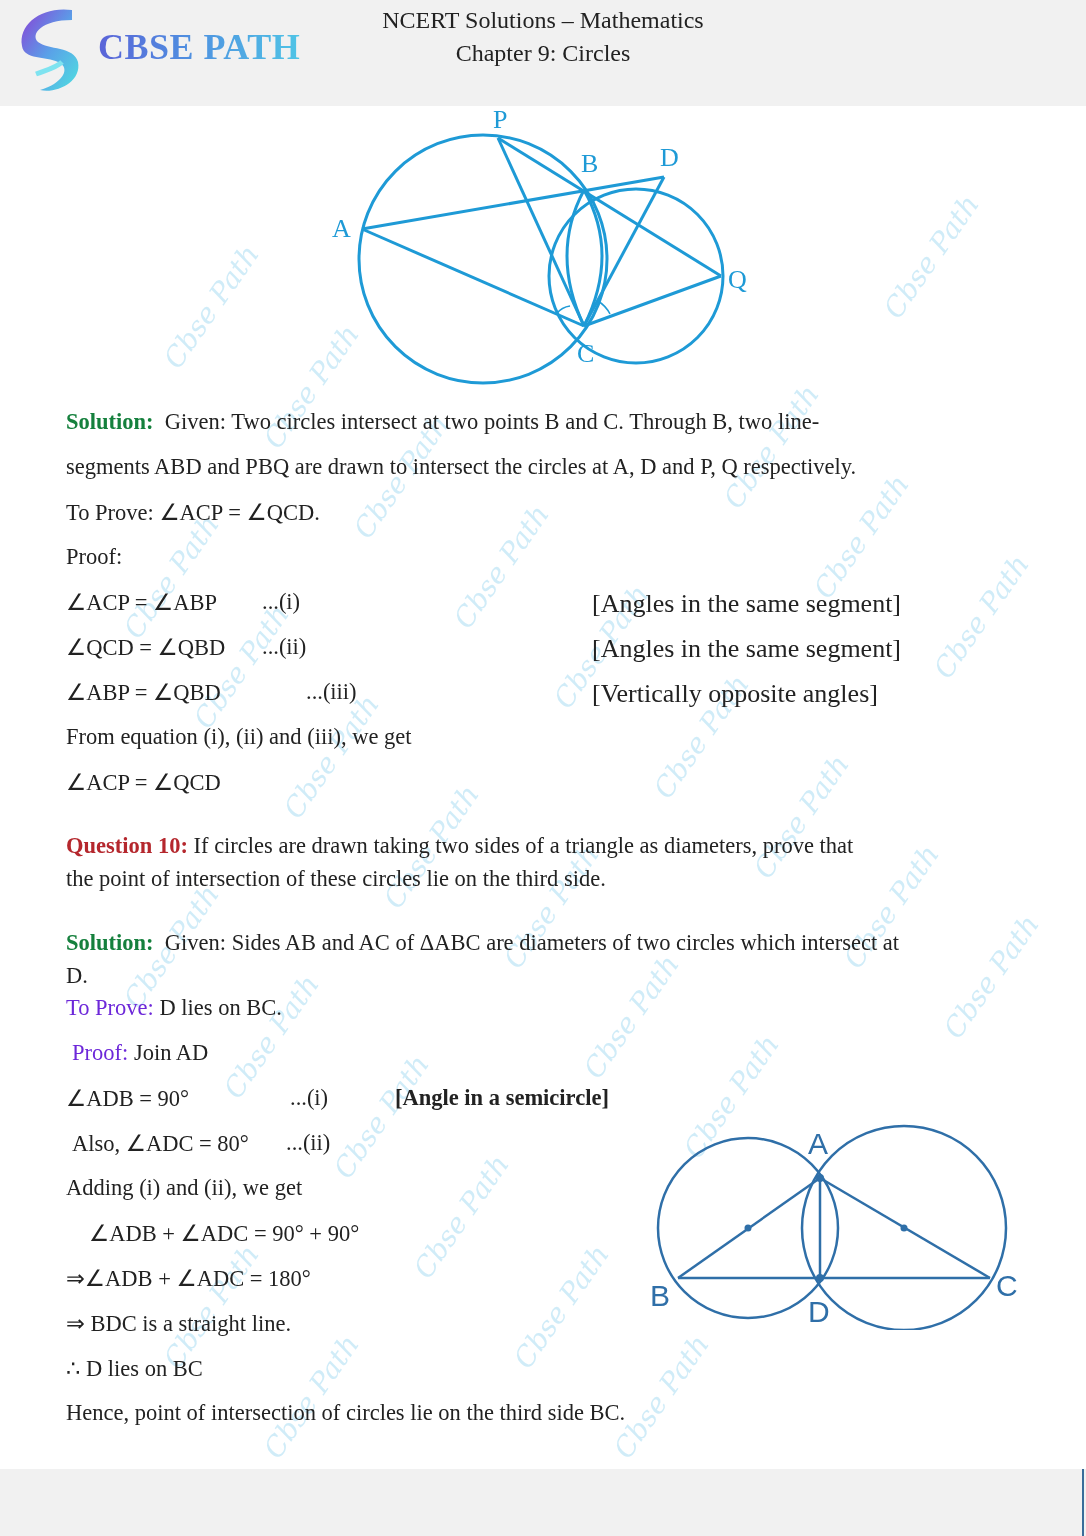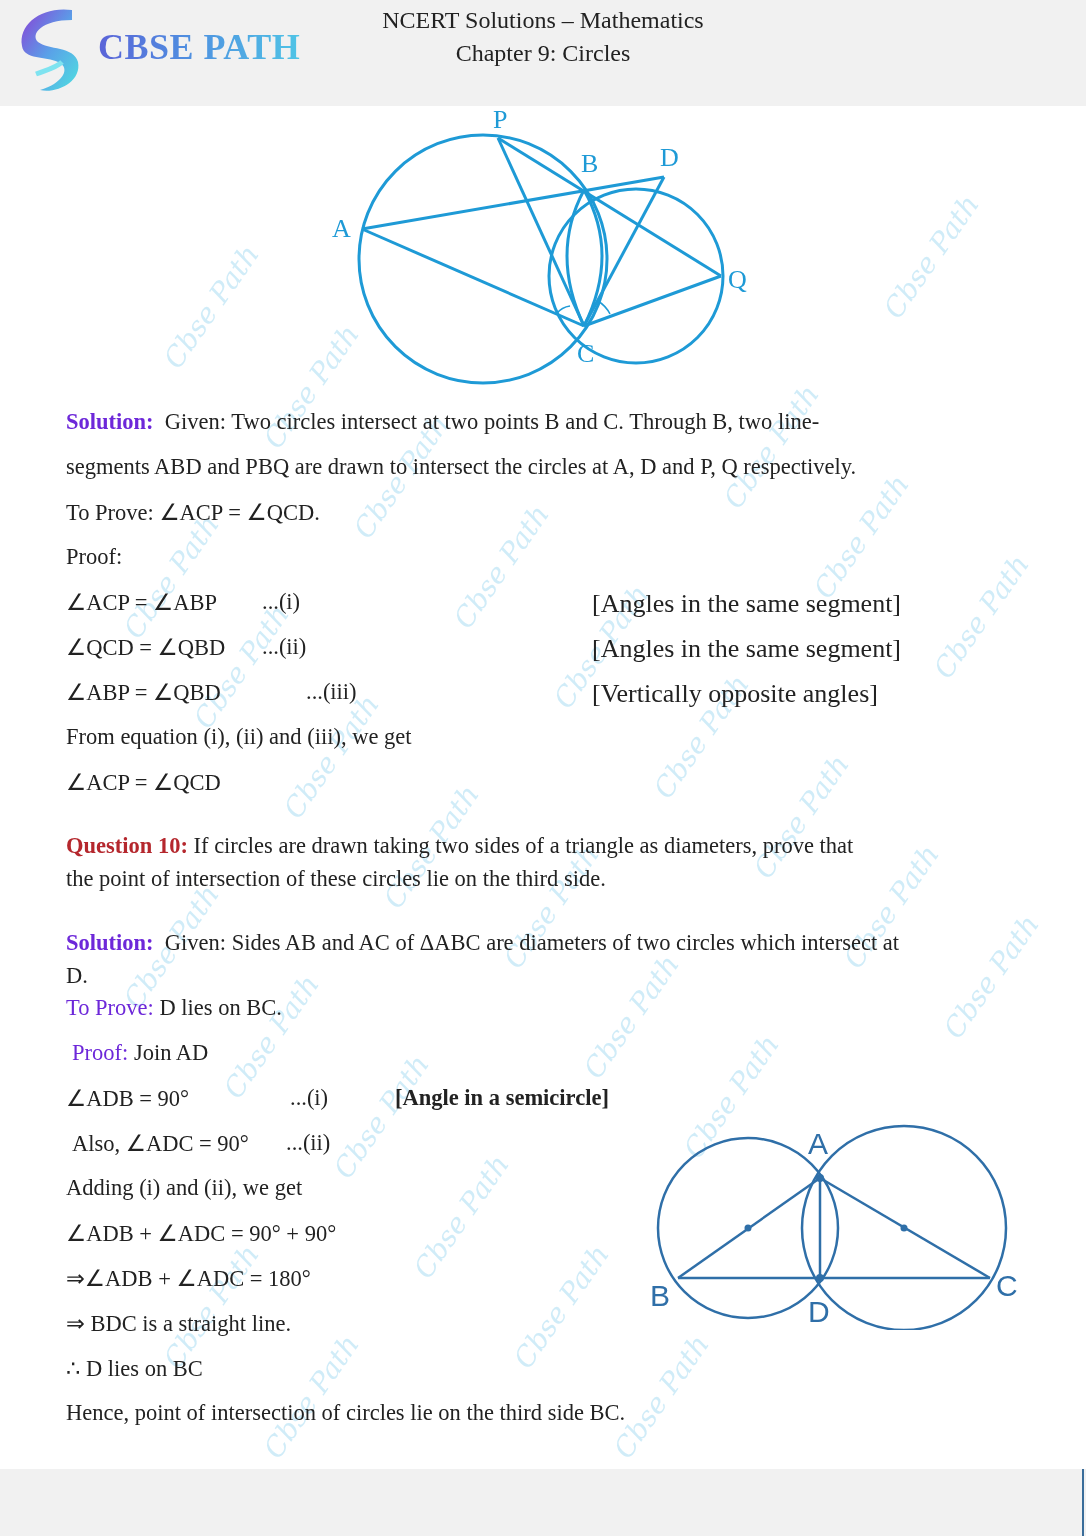--- a/index.html
+++ b/index.html
@@ -24,21 +24,21 @@
     .header-titles {
       position: absolute; left: 340px; width: 406px; top: 4px; text-align: center;
       font-family: "Liberation Serif", serif; font-size: 24px; color: #222; line-height: 32.5px;
     }
     .fig1 { position: absolute; left: 330px; top: 104px; }
     .fig2 { position: absolute; left: 640px; top: 1120px; }
     .line {
       position: absolute; left: 66px; font-size: 22.5px; white-space: nowrap;
       font-family: "Liberation Serif", serif; color: #222;
     }
-    .lbl-green { color: #6d28d9; font-weight: bold; }
+    .lbl-green { color: #15803d; font-weight: bold; }
     .lbl-red { color: #b5272d; font-weight: bold; }
     .lbl-dark { color: #6d28d9; font-weight: normal; }
     .right-col { position: absolute; left: 592px; font-size: 26px; white-space: nowrap; font-family: "Liberation Serif", serif; }
     .eq-ref { position: absolute; font-size: 22.5px; white-space: nowrap; font-family: "Liberation Serif", serif; }
     .watermark {
       position: absolute; font-family: "DejaVu Serif", serif; font-style: italic;
       font-size: 28px; color: rgba(120, 200, 235, 0.35); transform: rotate(-55deg);
       white-space: nowrap; pointer-events: none;
     }
     .footer {
@@ -165,25 +165,25 @@
   <span class="lbl-dark">To Prove:</span> <span>D lies on BC.</span>
 </div>
 <div class="line" style="top:1040px;left:72px;">
   <span class="lbl-dark">Proof:</span> <span>Join AD</span>
 </div>
 
 <div class="line" style="top:1085px;">∠ADB = 90°</div>
 <div class="eq-ref" style="left:290px;top:1085px;">...(i)</div>
 <div class="eq-ref" style="left:395px;top:1085px;font-weight:bold;">[Angle in a semicircle]</div>
 
-<div class="line" style="top:1130px;left:72px;">Also, ∠ADC = 90°</div>
+<div class="line" style="top:1130px;left:72px;">Also, ∠ADC = 80°</div>
 <div class="eq-ref" style="left:286px;top:1130px;">...(ii)</div>
 
 <div class="line" style="top:1175px;">Adding (i) and (ii), we get</div>
-<div class="line" style="top:1220px;">∠ADB + ∠ADC = 90° + 90°</div>
+<div class="line" style="top:1220px;margin-left:23px;">∠ADB + ∠ADC = 90° + 90°</div>
 <div class="line" style="top:1265px;">⇒∠ADB + ∠ADC = 180°</div>
 <div class="line" style="top:1310px;text-align:right;">⇒ BDC is a straight line.</div>
 <div class="line" style="top:1355px;">∴ D lies on BC</div>
 <div class="line" style="top:1400px;">Hence, point of intersection of circles lie on the third side BC.</div>
 
 <svg class="fig2" width="400" height="210" viewBox="0 0 400 210">
   <g stroke="#2f6fa8" stroke-width="2.5" fill="none">
     <circle cx="108" cy="108" r="90"></circle>
     <circle cx="264" cy="108" r="102"></circle>
     <line x1="38" y1="158" x2="180" y2="58"></line>

